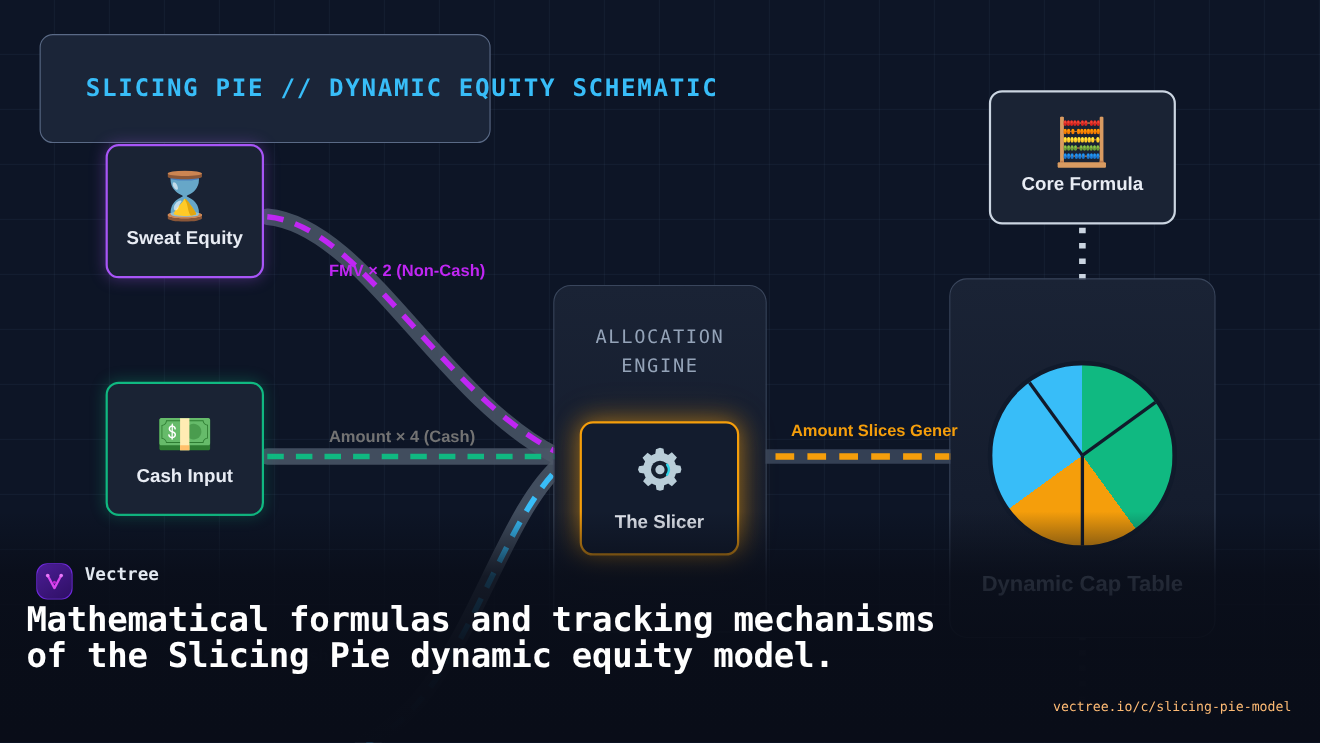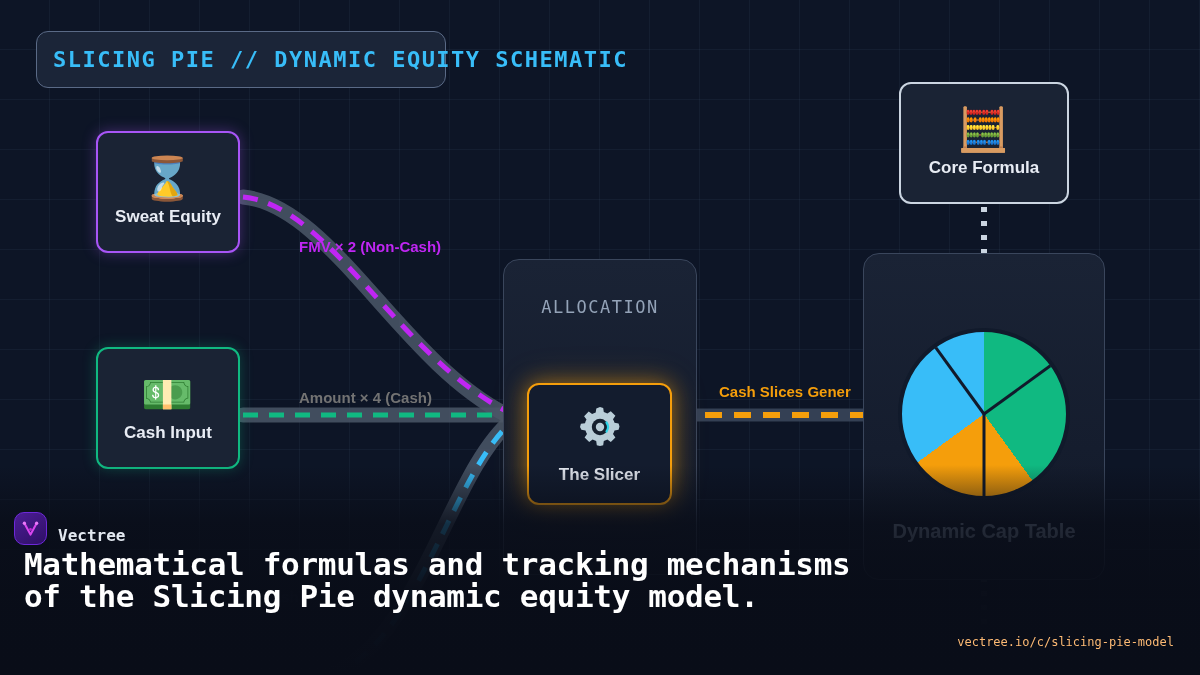--- a/index.html
+++ b/index.html
@@ -15,23 +15,23 @@
     background-color:#0d1526;
     background-image:
       linear-gradient(to right, rgba(120,150,200,.065) 1px, transparent 1px),
       linear-gradient(to bottom, rgba(120,150,200,.065) 1px, transparent 1px);
     background-size:50px 50px;
     background-position:-1px -1px;
   }
   #edges{ position:absolute; inset:0; }
   
   #title-chip{
-    position:absolute; left:36px; top:31px; width:410px; height:57px;
+    position:absolute; left:36px; top:31px; width:410px; height:99px;
     background:#1b2538; border:1.5px solid #5a6a86; border-radius:12px;
-    display:flex; align-items:center; padding-left:16px;
+    display:flex; align-items:center; padding-left:41px;
   }
   #title-chip .t{
     font-family:"DejaVu Sans Mono","Liberation Mono",monospace;
     font-size:22px; font-weight:bold; letter-spacing:1.5px; color:#38bdf8;
     white-space:nowrap;
   }
   
   .group{
     position:absolute; border-radius:16px;
     background:linear-gradient(180deg,#1a2335 0%, #151d2e 60%, #111827 100%);
@@ -79,21 +79,21 @@
   }
   #lbl-sweat{ left:299px; top:238px; color:#c026f3; }
   #lbl-cash { left:299px; top:389px; color:#737373; }
   #lbl-total{ left:719px; top:383px; color:#f59e0b; }
   #lbl-ghost{ left:154px; top:588px; color:rgba(100,130,190,.28); font-size:15px;}
   
   #caption-overlay{
     position:absolute; left:0; right:0; bottom:0; height:210px;
     background:linear-gradient(180deg, rgba(9,13,24,0) 0%, rgba(9,13,24,.80) 28%, rgba(9,13,24,.97) 60%, #090d18 100%);
   }
-  #brand{ position:absolute; left:14px; top:512px; display:flex; align-items:flex-end; gap:11px; }
+  #brand{ position:absolute; left:33px; top:512px; display:flex; align-items:flex-start; gap:11px; }
   #brand .mark{
     width:33px; height:33px; border-radius:10px;
     background:linear-gradient(145deg,#4c1d95,#2e1065);
     border:1px solid #6d28d9;
     display:flex; align-items:center; justify-content:center;
   }
   #brand .name{
     font-family:"DejaVu Sans Mono","Liberation Mono",monospace;
     font-size:16px; font-weight:bold; color:#e2e8f0;
   }
@@ -133,20 +133,21 @@
 
   <path d="M676,415 L893,415" fill="none" stroke="#f59e0b" stroke-width="6" stroke-dasharray="17 12" stroke-linecap="butt"></path>
 
   <path d="M984,207 L984,297" fill="none" stroke="#cbd5e1" stroke-width="6" stroke-dasharray="5 9" stroke-linecap="butt"></path>
   <path d="M984,563 L984,640" fill="none" stroke="#cbd5e1" stroke-opacity="0.25" stroke-width="6" stroke-dasharray="5 9" stroke-linecap="butt"></path>
 </svg>
 
 <div class="group" id="group-allocation" style="left:503px; top:259px; width:194px; height:316px;">
   <div class="group-title">
     <div>ALLOCATION</div>
+    <div>ENGINE</div>
   </div>
 </div>
 
 <div class="group" id="group-output" style="left:863px; top:253px; width:242px; height:327px;"></div>
 
 <div id="title-chip">
   <span class="t">SLICING PIE // DYNAMIC EQUITY SCHEMATIC</span>
 </div>
 
 <div class="node" id="node-sweat">
@@ -180,21 +181,21 @@
   <div class="pie" id="pie" style="background: conic-gradient(rgb(16, 185, 129) 0deg, rgb(16, 185, 129) 144deg, rgb(245, 158, 11) 144deg, rgb(245, 158, 11) 234deg, rgb(56, 189, 248) 234deg, rgb(56, 189, 248) 360deg); position: relative;">
       <div style="position: absolute; left: 50%; top: 50%; width: 3px; height: 50%; background: rgb(17, 26, 43); transform-origin: center top; transform: translateX(-50%) rotate(144deg);"></div>
       <div style="position: absolute; left: 50%; top: 50%; width: 3px; height: 50%; background: rgb(17, 26, 43); transform-origin: center top; transform: translateX(-50%) rotate(234deg);"></div>
       <div style="position: absolute; left: 50%; top: 50%; width: 3px; height: 50%; background: rgb(17, 26, 43); transform-origin: center top; transform: translateX(-50%) rotate(360deg);"></div>
     </div>
   <div class="label">Dynamic Cap Table</div>
 </div>
 
 <div class="edge-label" id="lbl-sweat">FMV × 2 (Non-Cash)</div>
 <div class="edge-label" id="lbl-cash">Amount × 4 (Cash)</div>
-<div class="edge-label" id="lbl-total">Cash Slices Gener</div>
+<div class="edge-label" id="lbl-total">Amount Slices Gener</div>
 <div class="edge-label" id="lbl-ghost">Value × 2 (Non-Cash)</div>
 
 <div id="caption-overlay"></div>
 
 <div id="brand">
   <span class="mark">
     <svg width="21" height="21" viewBox="0 0 24 24" aria-hidden="true">
       <path d="M5 6 L12 19 L19 6" stroke="#d946ef" stroke-width="2.4" fill="none" stroke-linecap="round" stroke-linejoin="round"></path>
       <circle cx="5" cy="6" r="1.9" fill="#e879f9"></circle>
       <circle cx="19" cy="6" r="1.9" fill="#e879f9"></circle>

